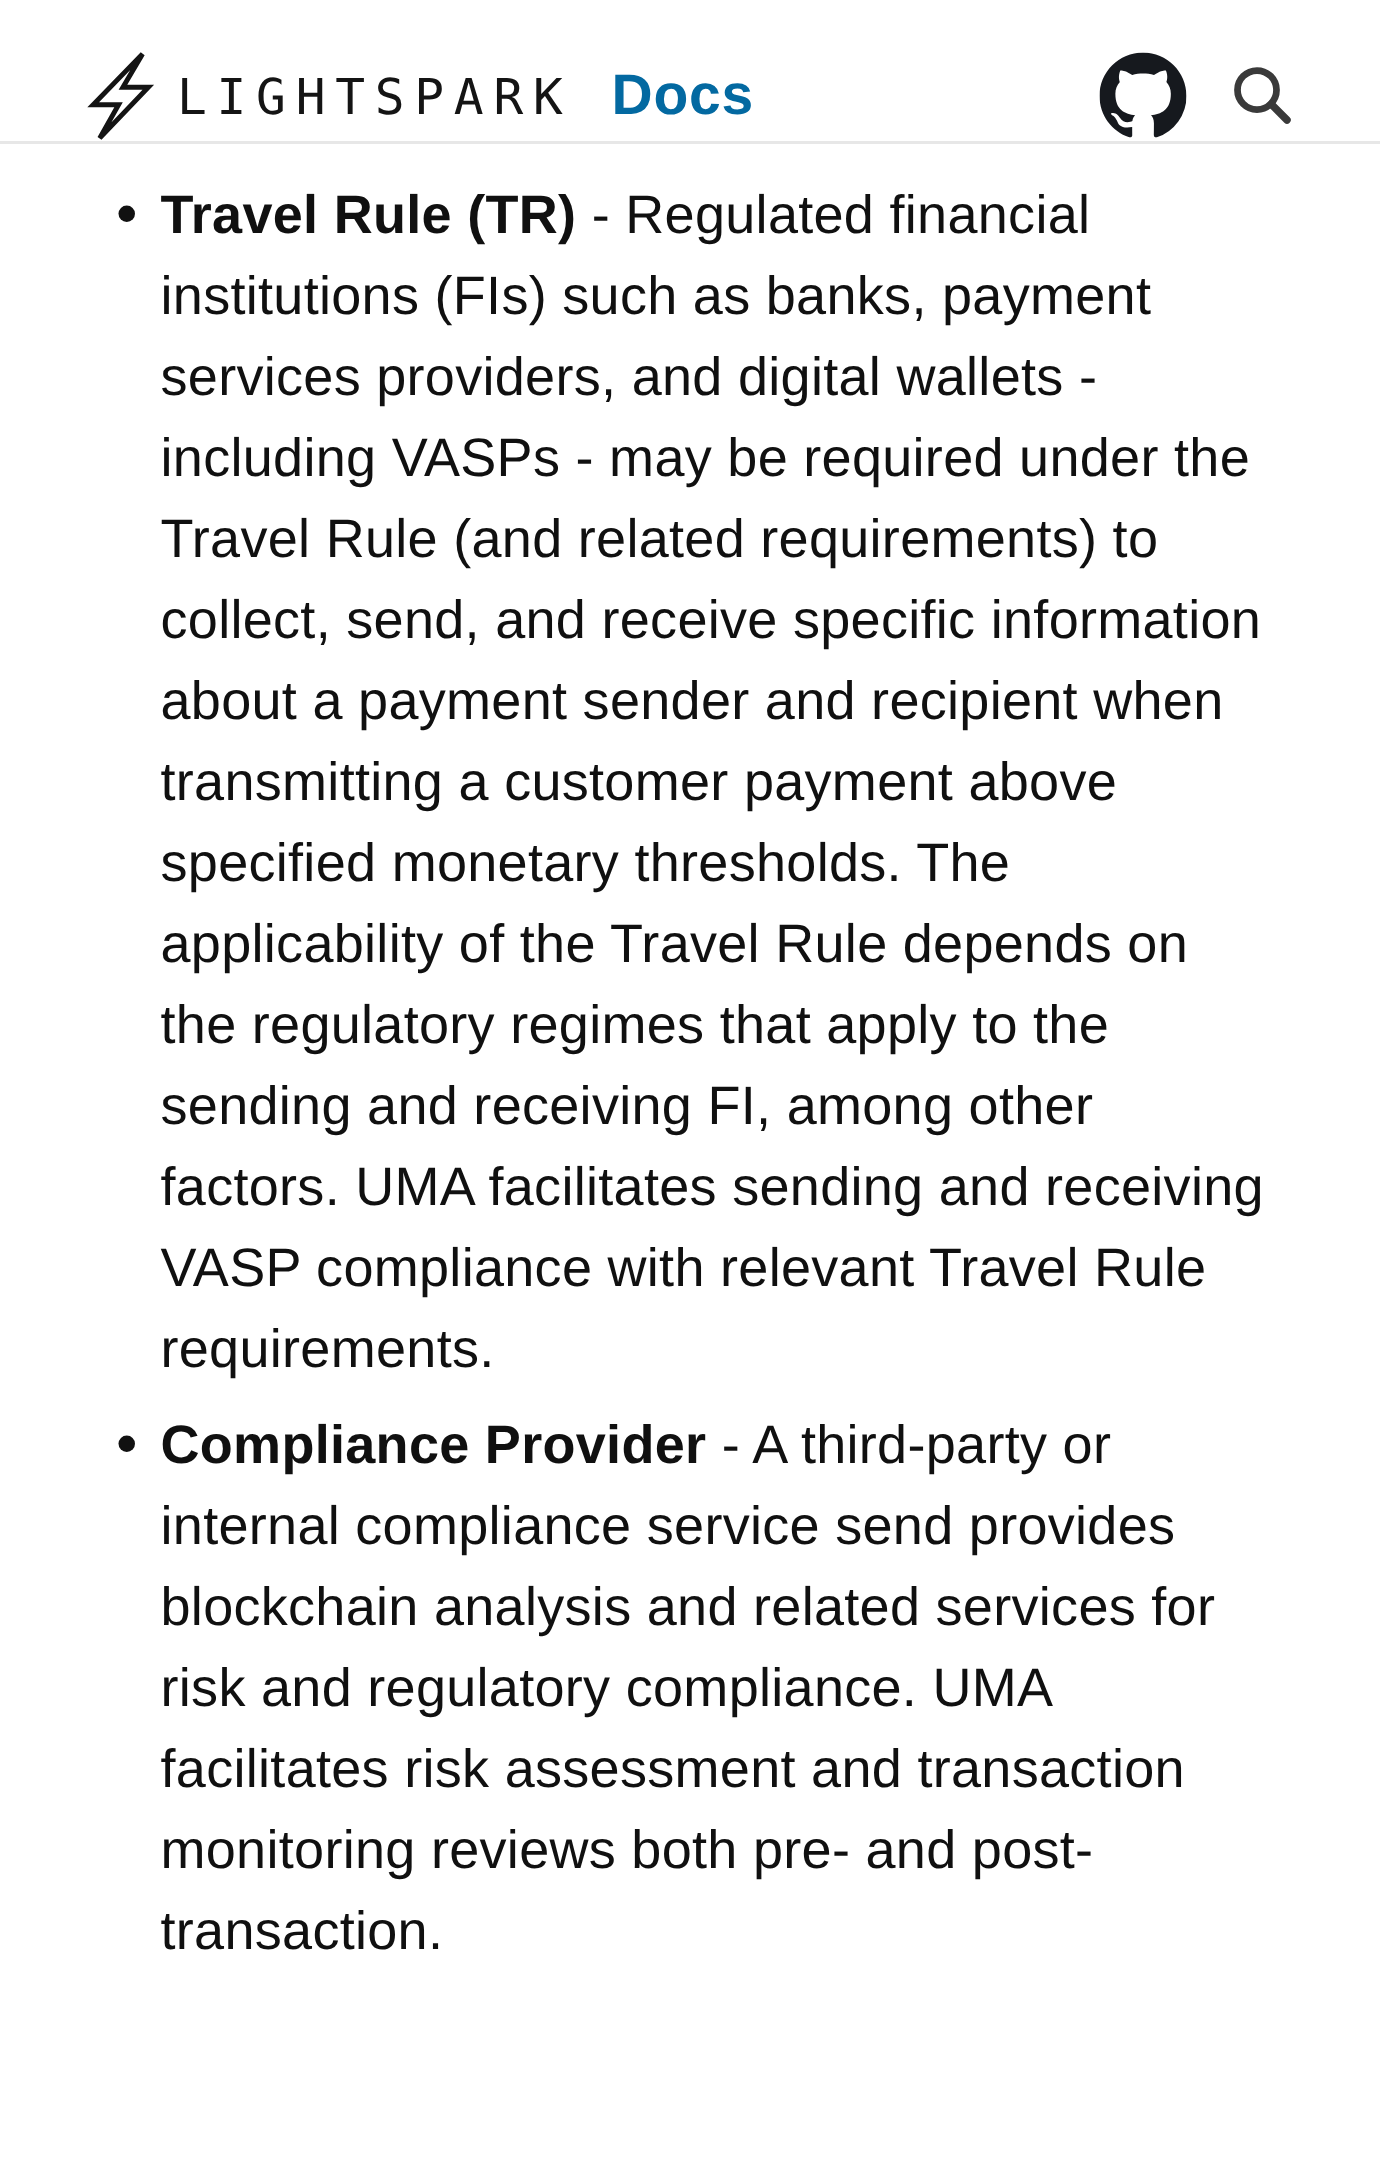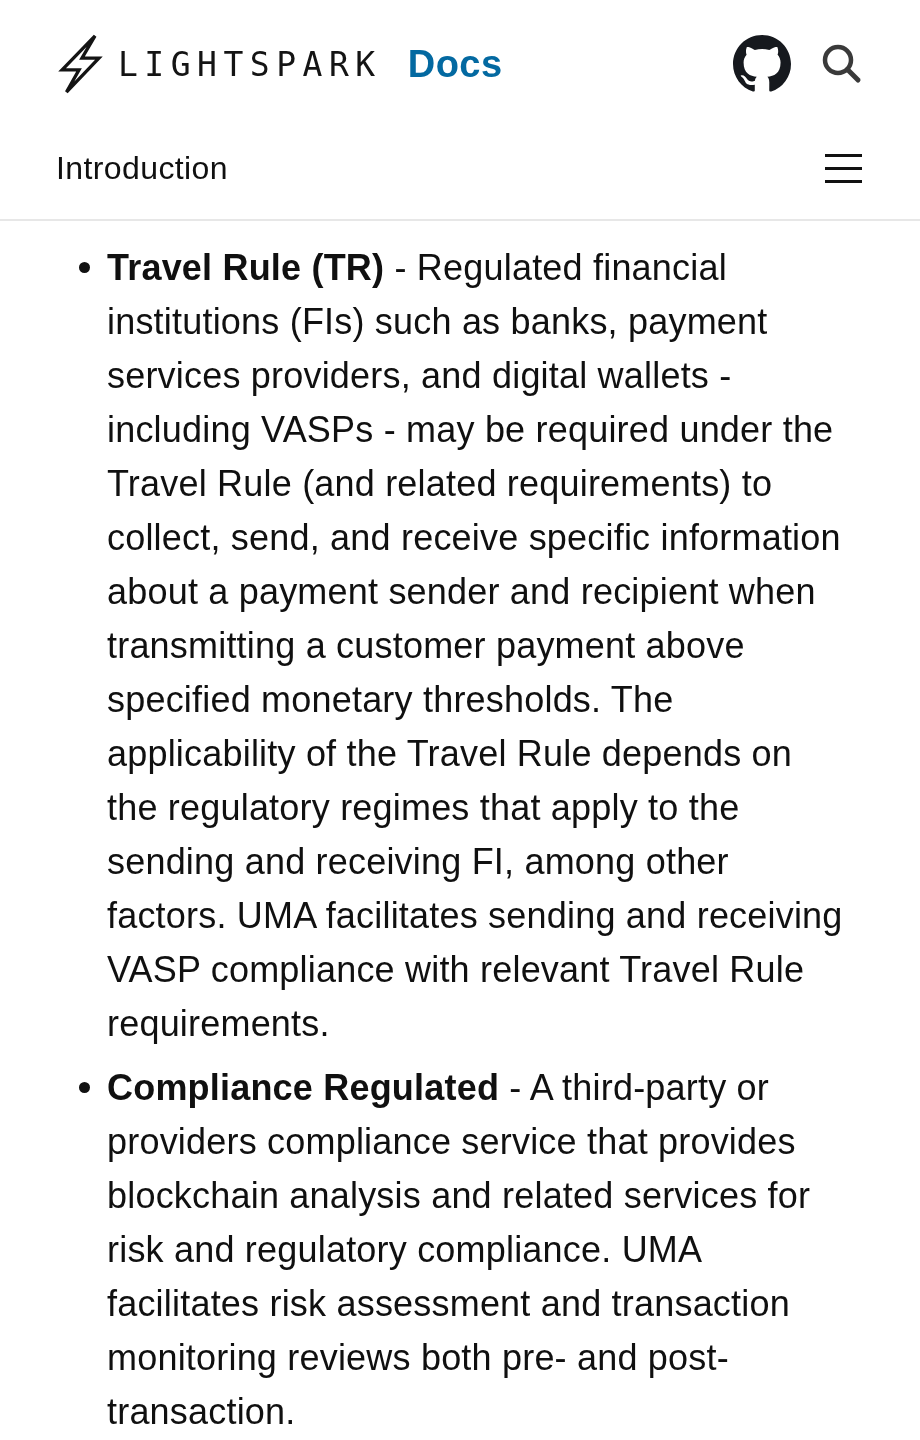--- a/index.html
+++ b/index.html
@@ -159,30 +159,22 @@
       </a>
       <button class="icon-btn">
         <svg class="search-svg" viewBox="0 0 46 46" fill="none" xmlns="http://www.w3.org/2000/svg">
           <circle cx="20" cy="19" r="13" stroke="#3a3a3a" stroke-width="4.5" fill="none"></circle>
           <line x1="29.5" y1="28.5" x2="40" y2="39" stroke="#3a3a3a" stroke-width="5" stroke-linecap="round"></line>
         </svg>
       </button>
     </div>
   </div>
 
-  <div class="section-row">
-    <span class="section-title">Introduction</span>
-    <button class="menu-button">
-      <span class="bar"></span>
-      <span class="bar"></span>
-      <span class="bar"></span>
-    </button>
-  </div>
 </header>
 
 <div class="divider"></div>
 
 <main>
   <ul class="definitions">
     <li><span class="dot"></span><strong>Travel Rule (TR)</strong><span> - Regulated financial institutions (FIs) such as banks, payment services providers, and digital wallets - including VASPs - may be required under the Travel Rule (and related requirements) to collect, send, and receive specific information about a payment sender and recipient when transmitting a customer payment above specified monetary thresholds. The applicability of the Travel Rule depends on the regulatory regimes that apply to the sending and receiving FI, among other factors. UMA facilitates sending and receiving VASP compliance with relevant Travel Rule requirements.</span></li>
-    <li><span class="dot"></span><strong>Compliance Regulated</strong><span> - A third-party or providers compliance service that provides blockchain analysis and related services for risk and regulatory compliance. UMA facilitates risk assessment and transaction monitoring reviews both pre- and post-transaction.</span></li>
+    <li><span class="dot"></span><strong>Compliance Provider</strong><span> - A third-party or internal compliance service send provides blockchain analysis and related services for risk and regulatory compliance. UMA facilitates risk assessment and transaction monitoring reviews both pre- and post-transaction.</span></li>
   </ul>
 </main>
 
 </body></html>

